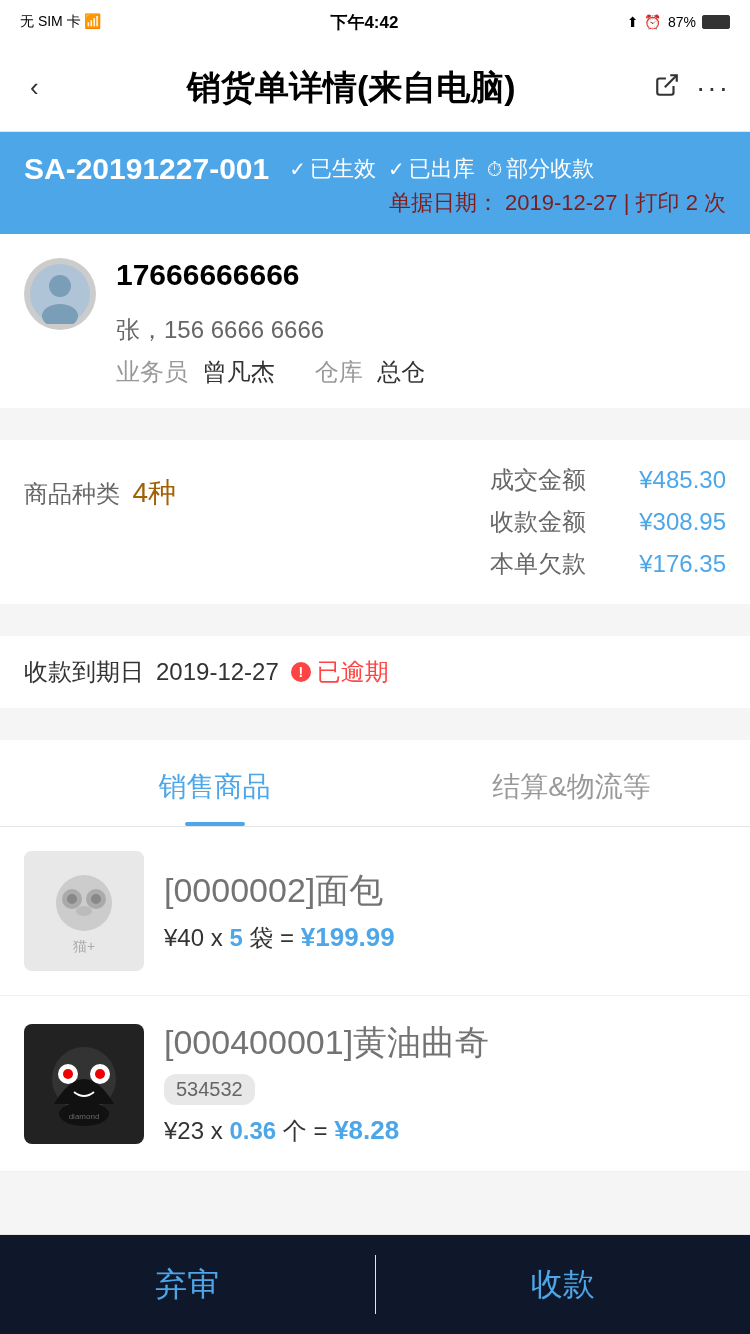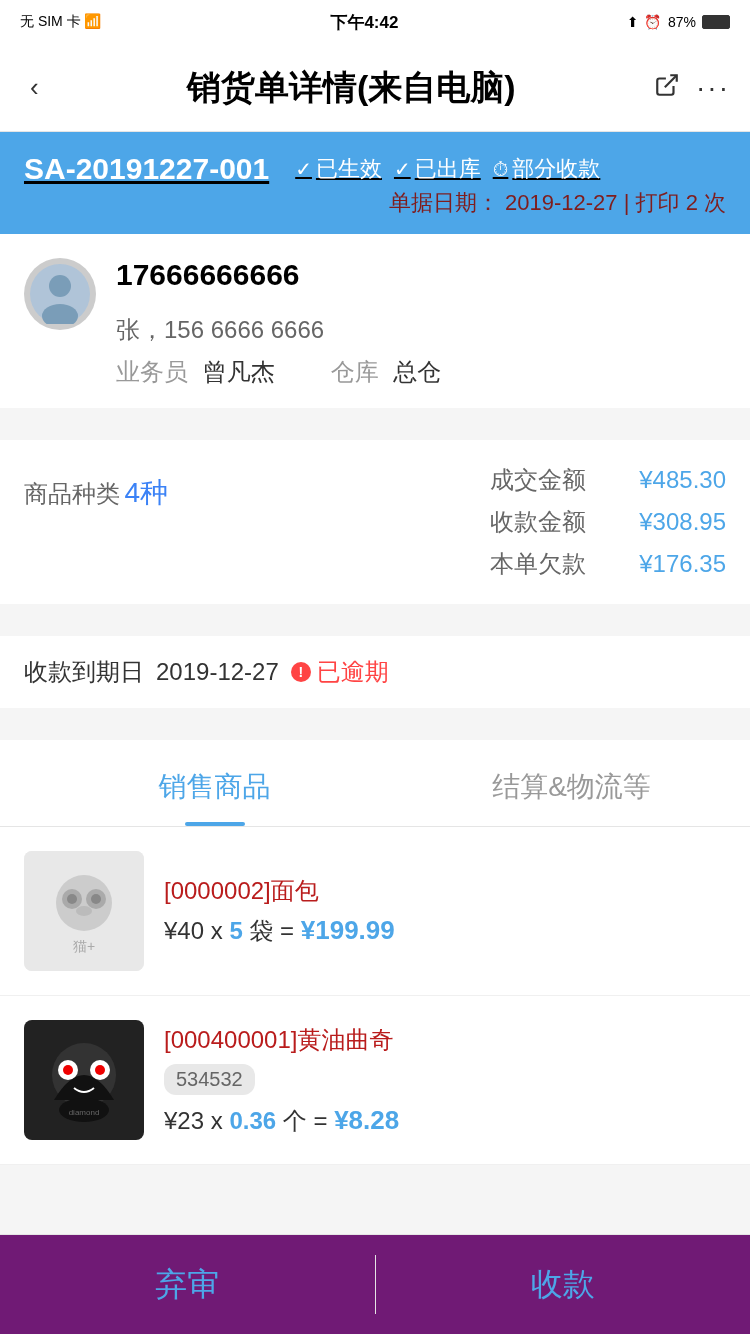--- a/index.html
+++ b/index.html
@@ -61,23 +61,22 @@
       cursor: pointer;
     }
 
     
     .header-banner {
       background: #4DA6E8;
       padding: 20px 24px 16px;
     }
     .header-order-row {
       display: flex;
-      gap: 26px;
+      gap: 20px;
       flex-wrap: wrap;
-      text-decoration: underline;
     }
     .order-id {
       font-size: 30px;
       font-weight: 700;
       color: #fff;
     }
     .status-badges {
       display: flex;
       gap: 12px;
       align-items: center;
@@ -125,21 +124,21 @@
       color: #000;
       margin-bottom: 22px;
     }
     .customer-contact {
       font-size: 24px;
       color: #666;
       margin-bottom: 10px;
     }
     .customer-meta {
       display: flex;
-      gap: 56px;
+      gap: 40px;
       font-size: 24px;
       color: #666;
     }
     .meta-label { color: #999; }
     .meta-value { color: #333; margin-left: 8px; }
 
     
     .stats-section {
       background: #fff;
       margin-top: 16px;
@@ -148,21 +147,21 @@
       justify-content: space-between;
       align-items: flex-start;
     }
     .stats-left {
       display: flex;
       flex-direction: column;
       gap: 4px;
       padding-top: 10px;
     }
     .stats-category { font-size: 24px; color: #666; }
-    .stats-category-value { font-size: 28px; color: #3b82f6; font-weight: 500; }
+    .stats-category-value { font-size: 28px; color: #a16207; font-weight: 500; margin-left: 8px; }
     .stats-right {
       display: flex;
       flex-direction: column;
       gap: 10px;
       text-align: right;
     }
     .stat-row {
       display: flex;
       justify-content: flex-end;
       align-items: center;
@@ -254,22 +253,22 @@
       border-radius: 8px;
       display: flex;
       align-items: center;
       justify-content: center;
       flex-shrink: 0;
       overflow: hidden;
     }
     .product-thumb img, .product-thumb svg { width: 100%; height: 100%; object-fit: cover; }
     .product-details { flex: 1; }
     .product-name {
-      font-size: 24px;
-      color: #b91c1c;
+      font-size: 34px;
+      color: #737373;
       font-weight: 500;
       margin-bottom: 8px;
     }
     .product-sku {
       display: inline-block;
       background: #e8e8e8;
       color: #666;
       font-size: 20px;
       padding: 4px 12px;
       border-radius: 12px;
@@ -282,21 +281,21 @@
     .price-highlight { color: #4DA6E8; font-weight: 600; }
     .price-total { color: #4DA6E8; font-weight: 700; font-size: 26px; }
 
     
     .bottom-bar {
       position: fixed;
       bottom: 0;
       left: 0;
       width: 750px;
       height: 100px;
-      background: #701a75;
+      background: #0f172a;
       border-top: 1px solid #e5e5e5;
       display: flex;
     }
     .bottom-btn {
       flex: 1;
       display: flex;
       align-items: center;
       justify-content: center;
       font-size: 32px;
       cursor: pointer;

